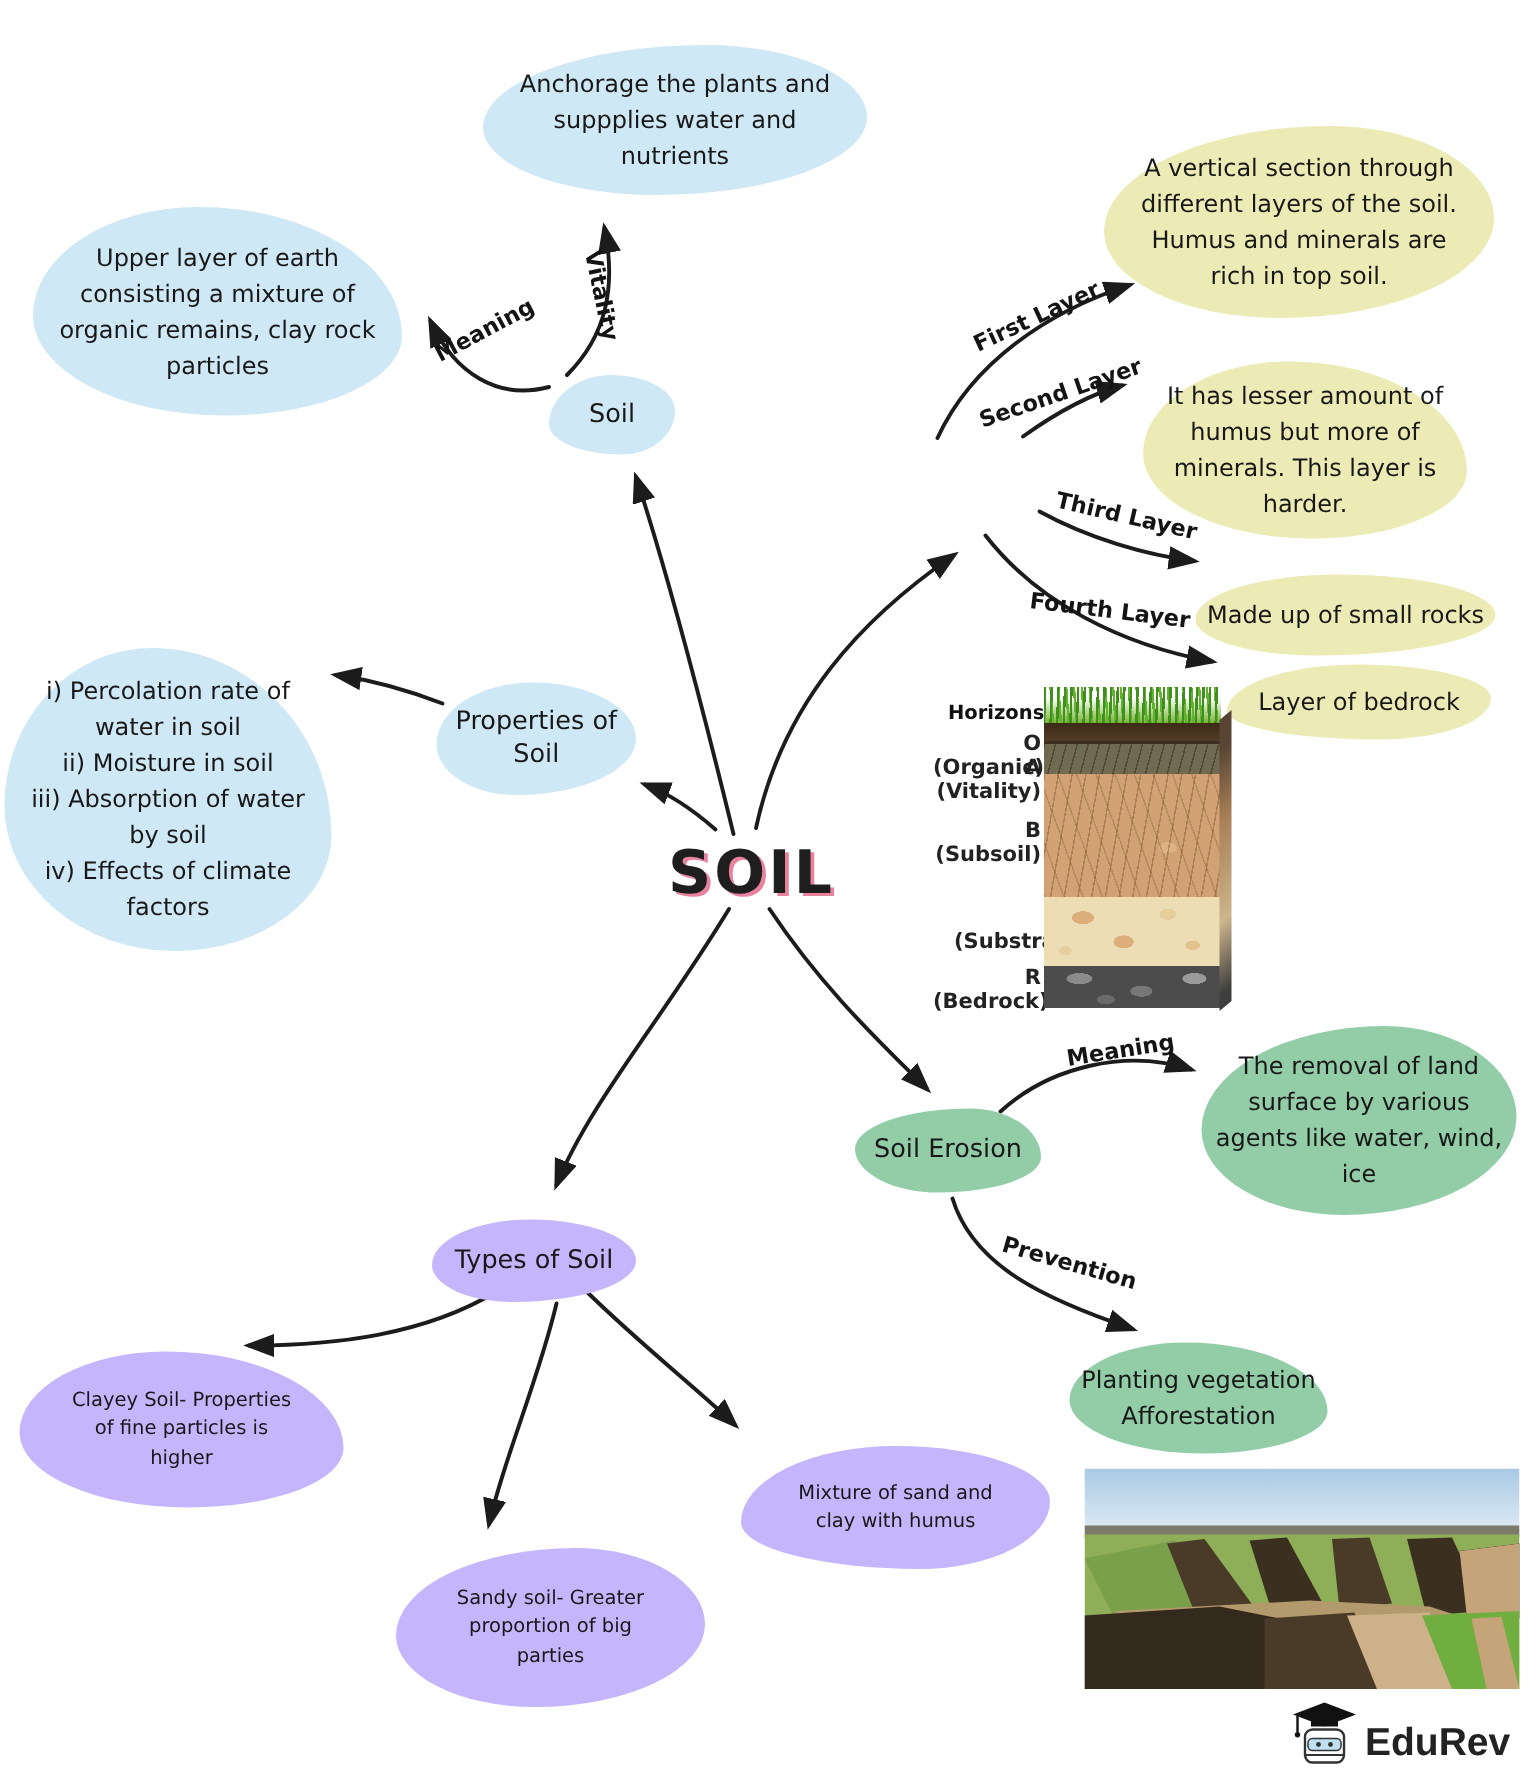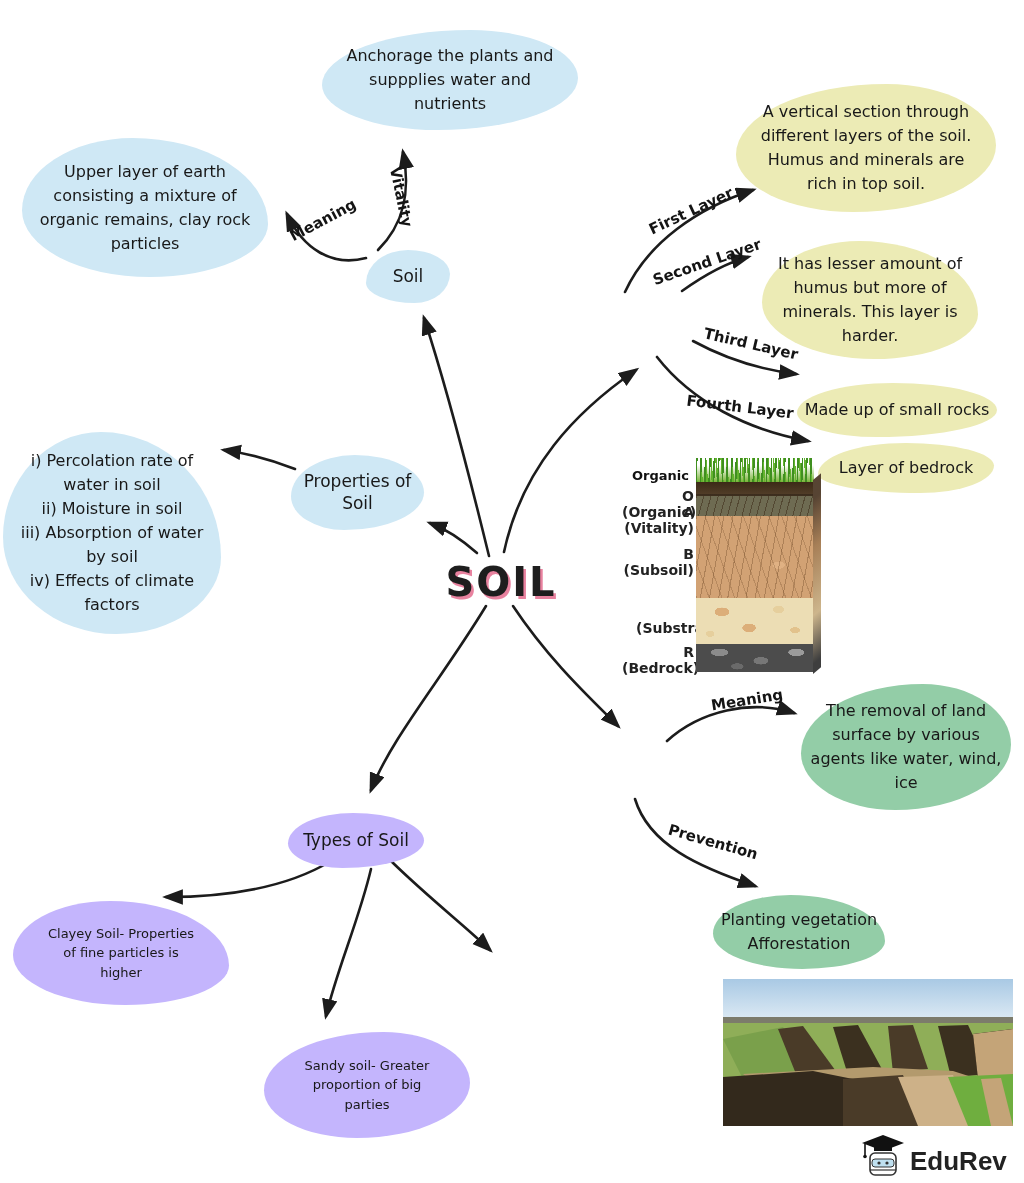--- a/index.html
+++ b/index.html
@@ -123,53 +123,56 @@
 Soil</div>
   <div class="blob blue r2 note" style="left:3px;top:432px;width:218px;height:202px;text-align:center;">i) Percolation rate of
 water in soil
 ii) Moisture in soil
 iii) Absorption of water
 by soil
 iv) Effects of climate
 factors</div>
 
   <div class="horizons">
-    <div class="h-title">Organic</div>
+    <div class="h-title">Horizons</div>
     <div class="h-label" style="top:36px;left:0;">O (Organic)</div>
     <div class="h-label" style="top:52px;left:0;">A (Vitality)</div>
     <div class="h-label" style="top:94px;left:0;">B (Subsoil)</div>
     <div class="h-label" style="top:152px;left:0;margin-left:14px;">C (Substratum)</div>
     <div class="h-label" style="top:192px;left:0;">R (Bedrock)</div>
     <div class="soil-block">
       <div class="sb-layer sb-grass"></div>
       <div class="sb-layer sb-o"></div>
       <div class="sb-layer sb-a"></div>
       <div class="sb-layer sb-b"></div>
       <div class="sb-layer sb-c"></div>
       <div class="sb-layer sb-r"></div>
       <div class="sb-side"></div>
     </div>
   </div>
 
+  <div class="blob green r4 node" style="left:570px;top:739px;width:124px;height:56px;">Soil Erosion</div>
   <div class="blob green r2 note" style="left:713px;top:895px;width:172px;height:74px;">Planting vegetation
 Afforestation</div>
   <div class="blob green r1 note" style="left:801px;top:684px;width:210px;height:126px;">The removal of land
 surface by various
 agents like water, wind,
 ice</div>
   <div class="edge-label" style="left:747px;top:700px;transform:translate(-50%,-50%) rotate(-9deg);">Meaning</div>
   <div class="edge-label" style="left:713px;top:842px;transform:translate(-50%,-50%) rotate(16deg);">Prevention</div>
 
   <div class="blob pink r5 node" style="left:288px;top:813px;width:136px;height:55px;">Types of Soil</div>
   <div class="blob pink r2 small-note" style="left:13px;top:901px;width:216px;height:104px;">Clayey Soil- Properties
 of fine particles is
 higher</div>
   <div class="blob pink r1 small-note" style="left:264px;top:1032px;width:206px;height:106px;">Sandy soil- Greater
 proportion of big
 parties</div>
+  <div class="blob pink r3 small-note" style="left:494px;top:964px;width:206px;height:82px;">Mixture of sand and
+clay with humus</div>
 
   <svg class="photo" viewBox="0 0 290 147">
     <defs>
       <linearGradient id="sky" x1="0" y1="0" x2="0" y2="1">
         <stop offset="0" stop-color="#a9c9e4"></stop>
           <stop offset="1" stop-color="#e3eef6"></stop>
       </linearGradient>
     </defs>
     <rect x="0" y="0" width="290" height="46" fill="url(#sky)"></rect>
     <rect x="0" y="38" width="290" height="8" fill="#6b6752" opacity="0.85"></rect>

